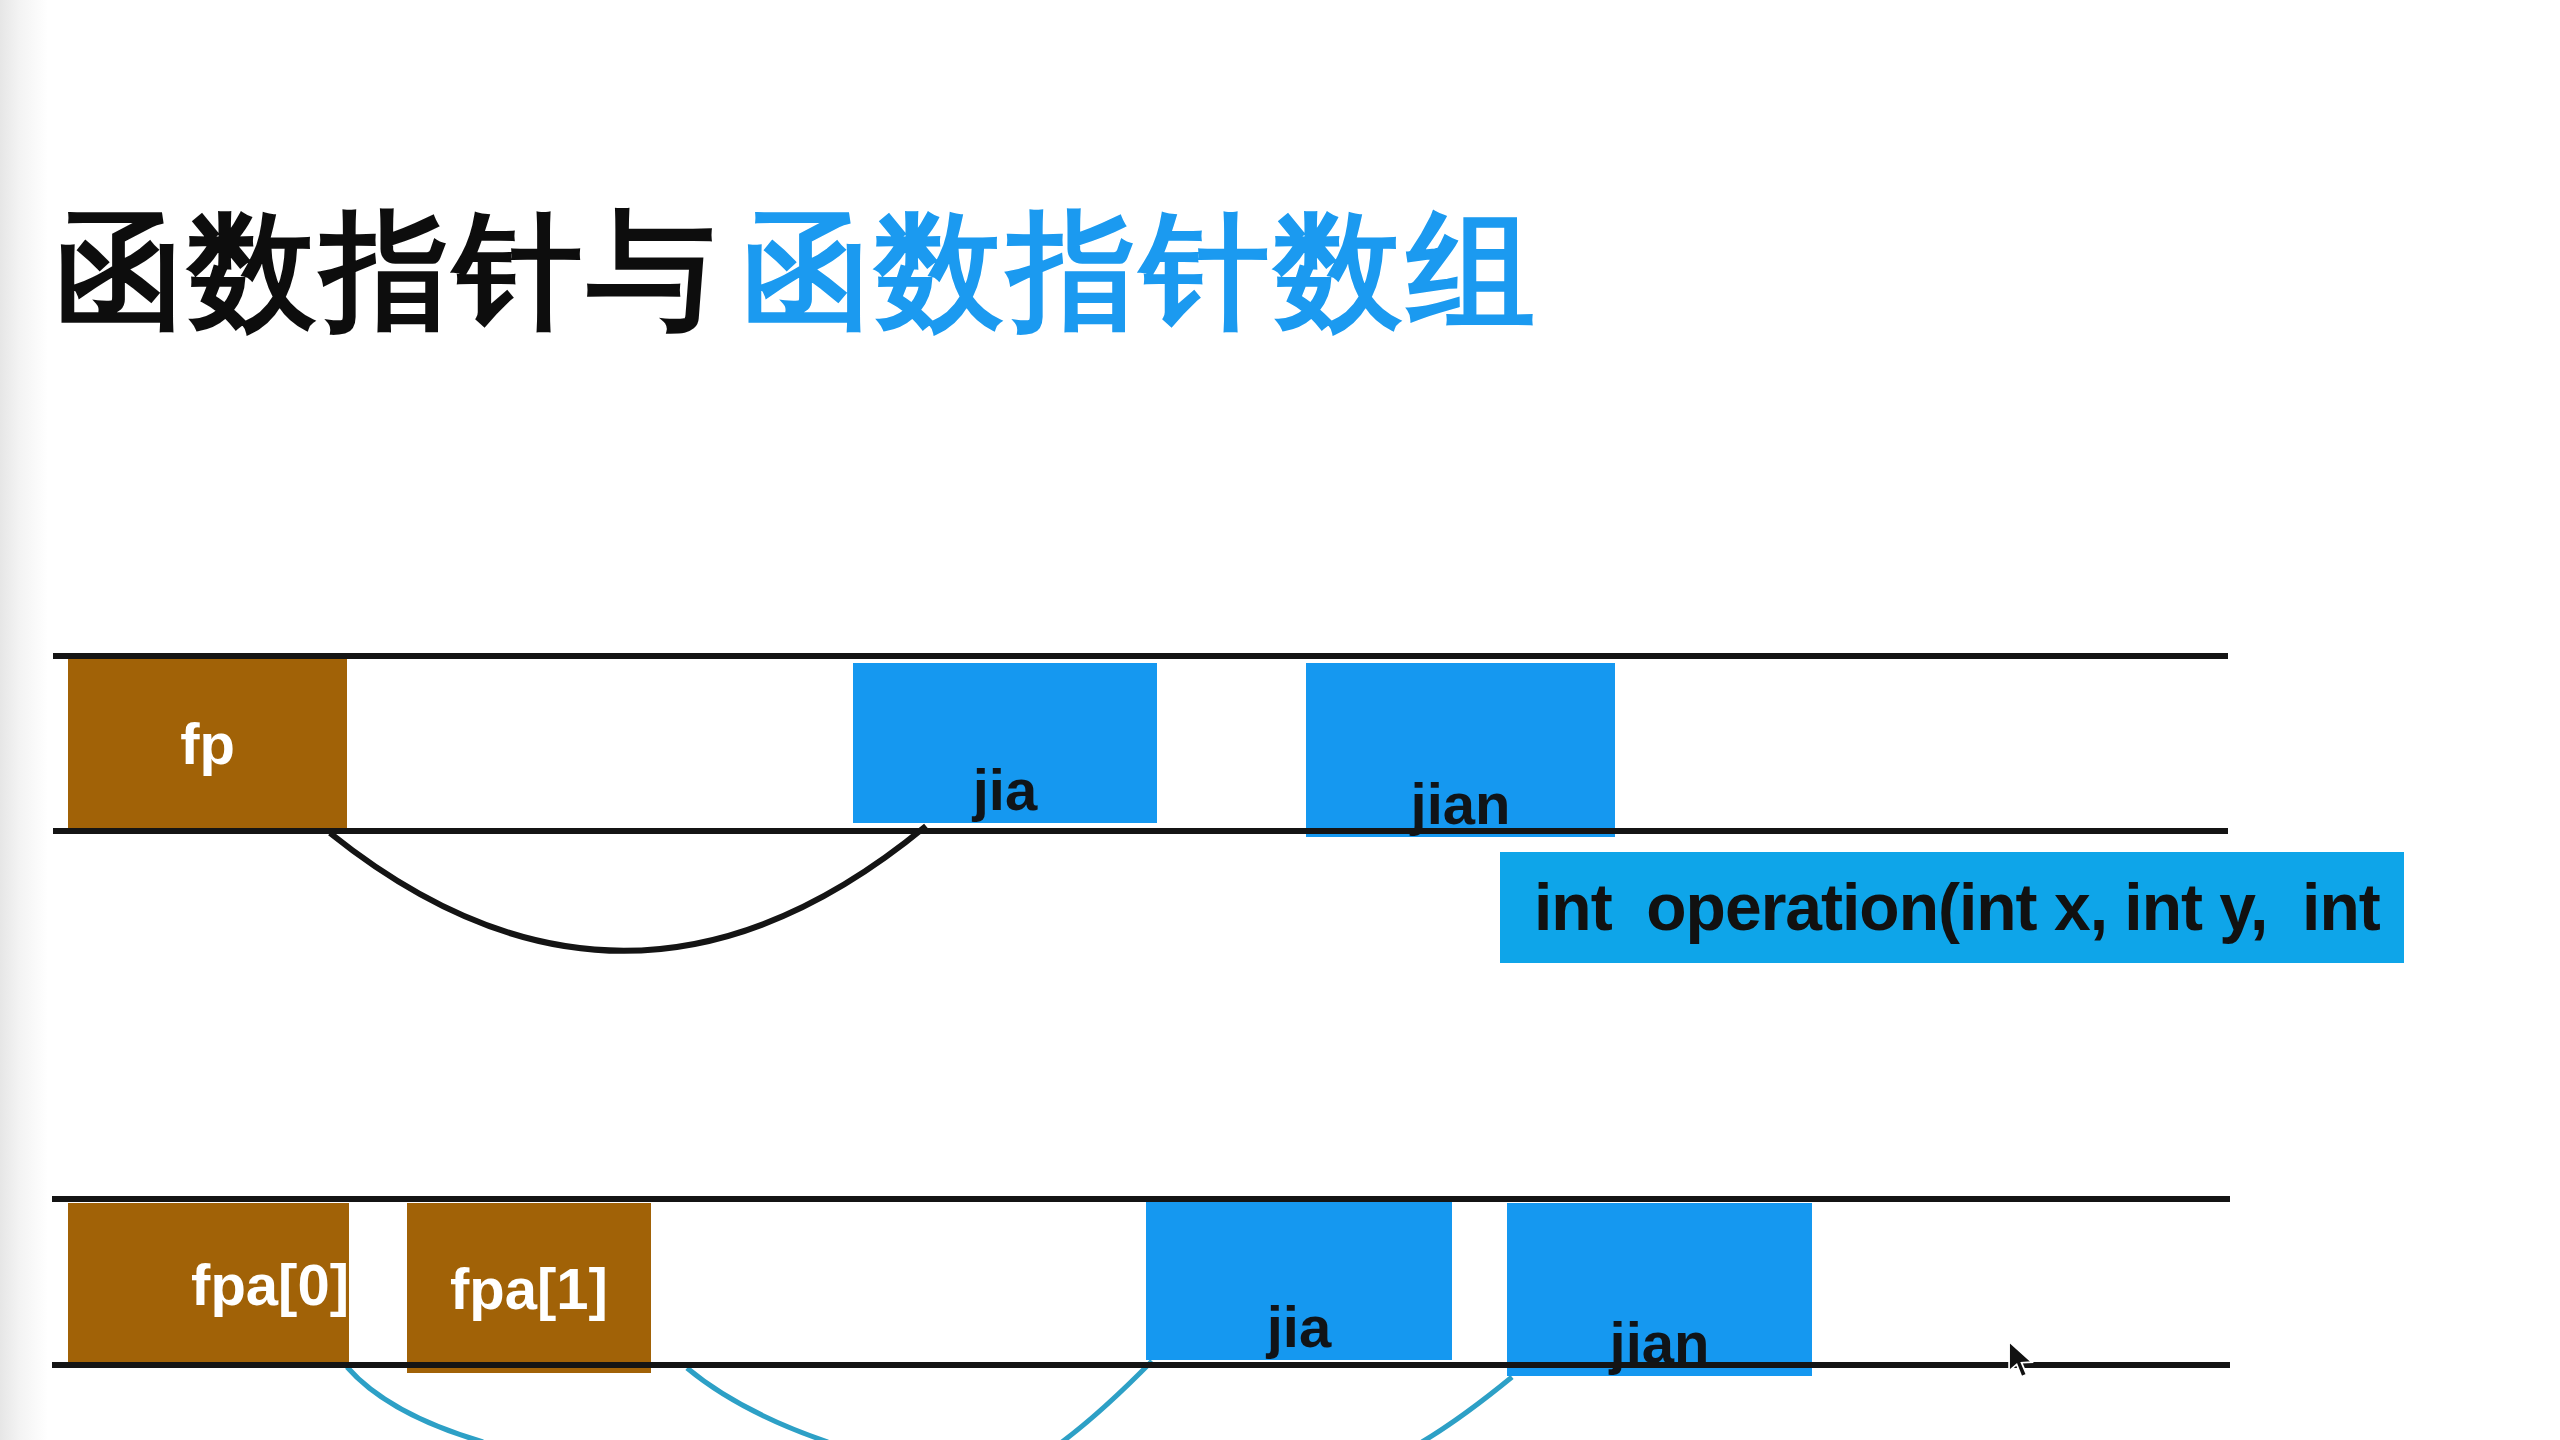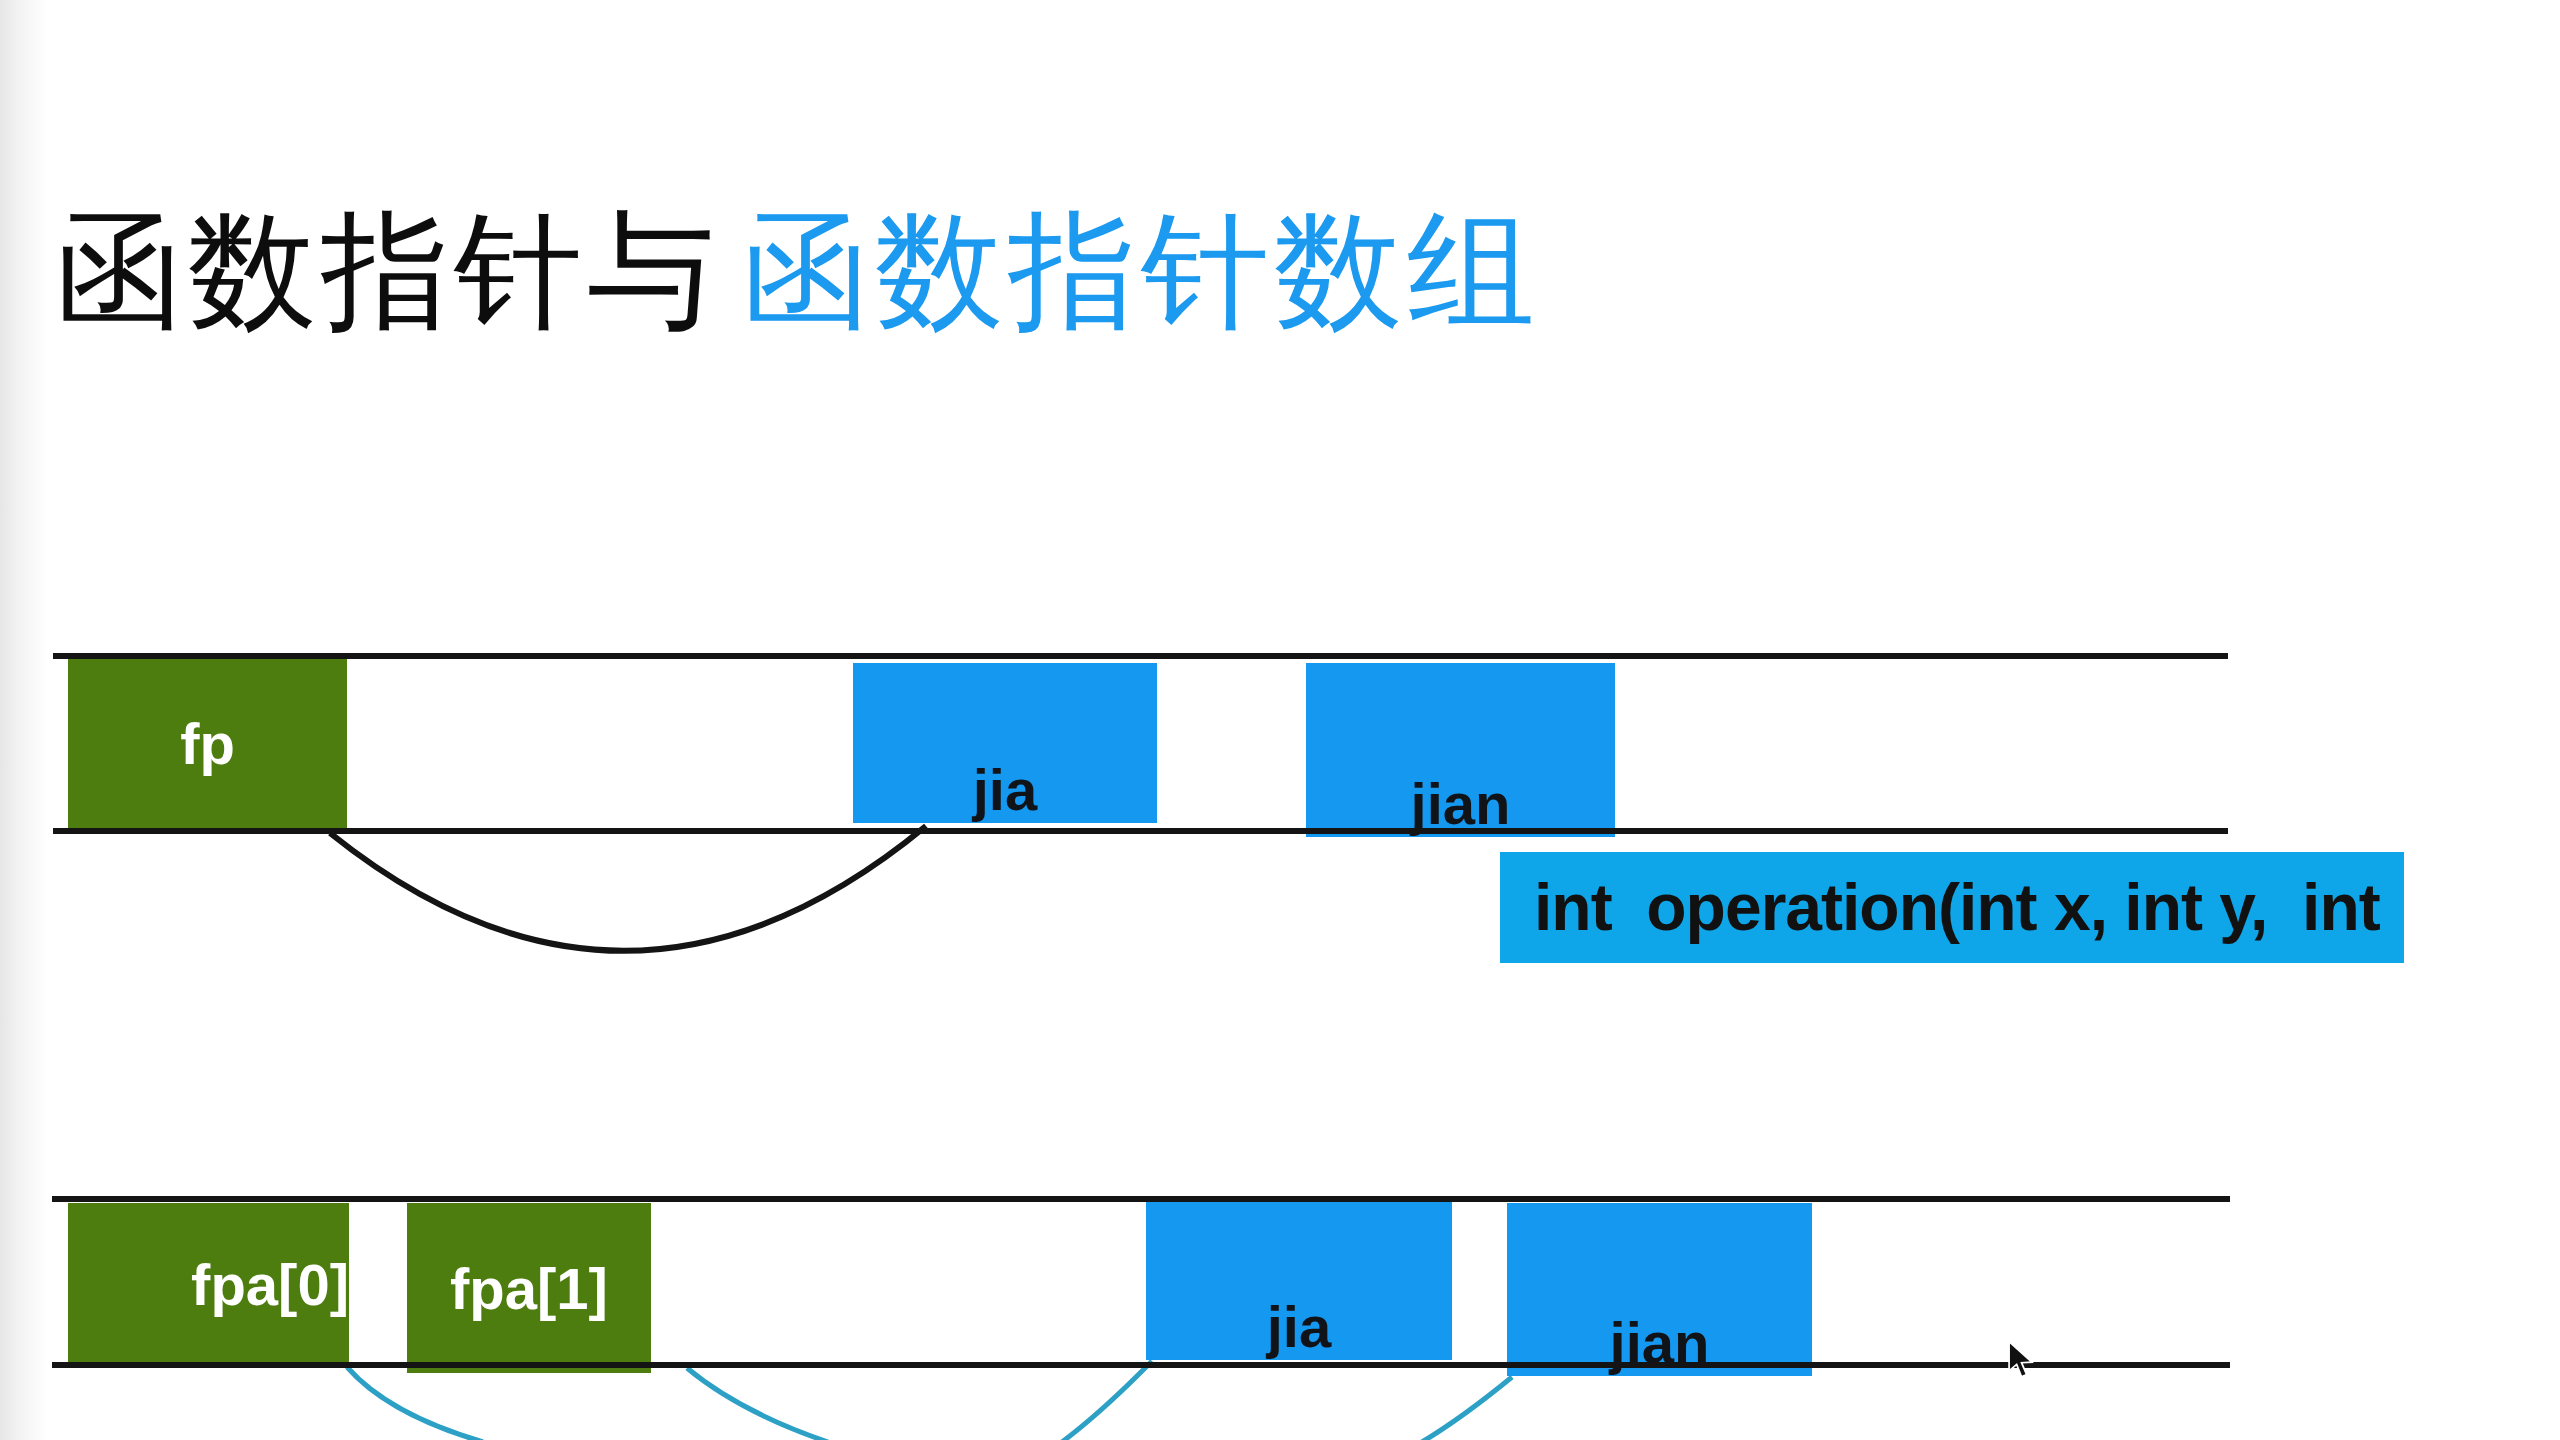--- a/index.html
+++ b/index.html
@@ -10,32 +10,32 @@
     position:relative;
     overflow:hidden;
   }
   .edge-shade{
     position:absolute;left:0;top:0;width:48px;height:1440px;
     background:linear-gradient(to right,#e6e6e6 0%,#f3f3f3 40%,rgba(255,255,255,0) 100%);
     z-index:0;
   }
   .page-title{
     position:absolute;left:55px;top:186px;
-    font-size:128px;font-weight:400;letter-spacing:5px;
+    font-size:128px;font-weight:700;letter-spacing:5px;
     color:#0d0d0d;white-space:nowrap;z-index:2;
   }
   .page-title .seg-blue{color:#1b9af0;margin-left:22px;}
   .h-line{
     position:absolute;height:6px;background:#141414;z-index:3;
   }
   .mem-cell{
     position:absolute;display:flex;align-items:center;justify-content:center;
     z-index:2;
   }
-  .mem-cell.red{background:#4d7c0f;color:#ffffff;}
+  .mem-cell.red{background:#a16207;color:#ffffff;}
   .mem-cell.blue{background:#1598f0;color:#101418;align-items:flex-end;}
   .mem-cell .cell-label{
     font-size:58px;font-weight:700;letter-spacing:0px;
   }
   .code-box{
     position:absolute;left:1500px;top:852px;width:896px;height:111px;
     background:#0ea5e9;z-index:2;overflow:hidden;padding-left:8px;
   }
   .code-box .code-text{
     display:block;white-space:pre;

